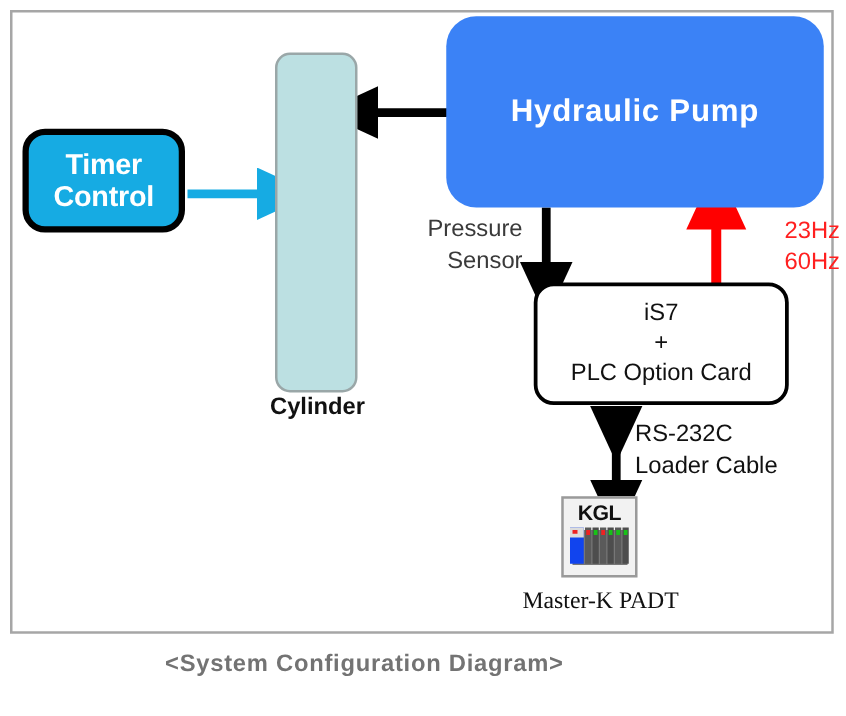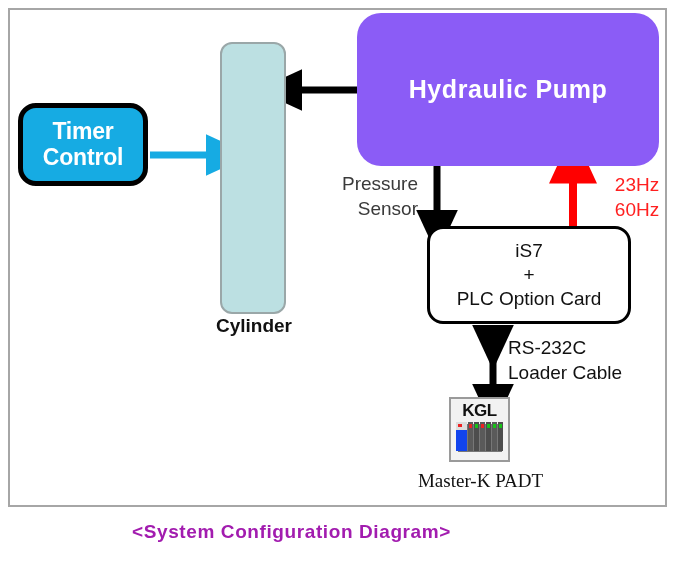--- a/index.html
+++ b/index.html
@@ -72,21 +72,21 @@
     color: #111111;
     line-height: 1.22;
   }
 
   
   #hydraulic-pump {
     left: 357px;
     top: 13px;
     width: 302px;
     height: 153px;
-    background: #8b5cf6;
+    background: #3b82f6;
     border-radius: 24px;
     display: flex;
     align-items: center;
     justify-content: center;
     color: #ffffff;
     font-weight: bold;
     font-size: 25px;
     letter-spacing: 0.6px;
   }
 
@@ -118,21 +118,21 @@
     font-size: 19px;
     color: #3a3a3a;
     line-height: 1.3;
   }
 
   
   #frequency-label {
     left: 602px;
     top: 172px;
     width: 70px;
-    text-align: center;
+    text-align: right;
     font-size: 19px;
     color: #FF2020;
     line-height: 1.32;
   }
 
   
   #rs232-label {
     left: 508px;
     top: 336px;
     width: 160px;
@@ -175,21 +175,21 @@
   }
 
   
   #caption {
     left: 0px;
     top: 521px;
     width: 539px;
     text-align: center;
     font-size: 19px;
     font-weight: bold;
-    color: #a21caf;
+    color: #737373;
     letter-spacing: 0.6px;
     padding-left: 44px;
   }
 
   svg.conn {
     position: absolute;
     left: 0;
     top: 0;
     width: 677px;
     height: 573px;

